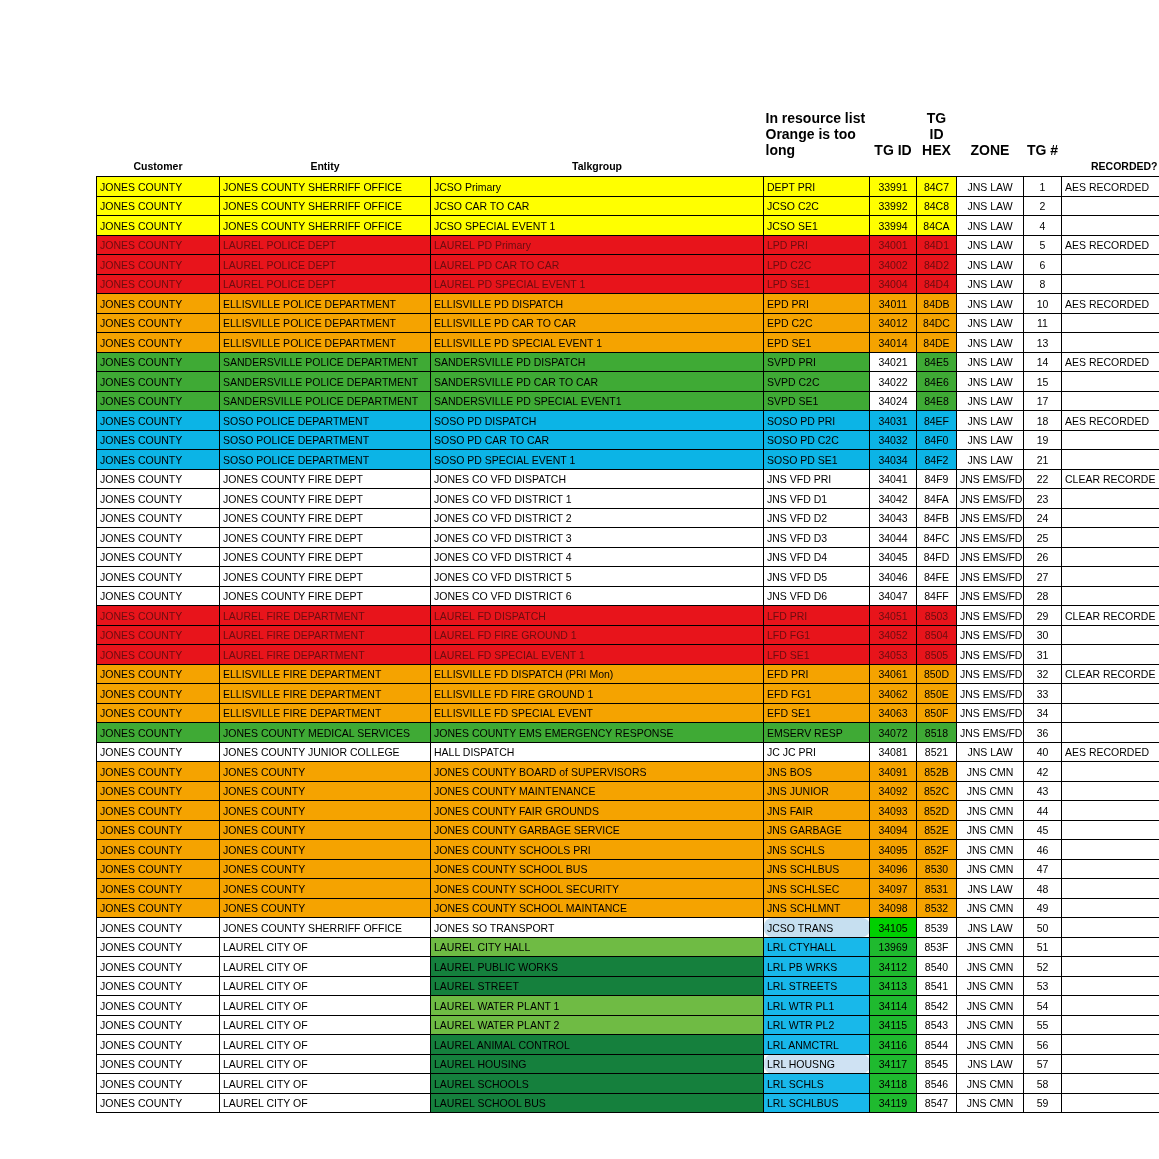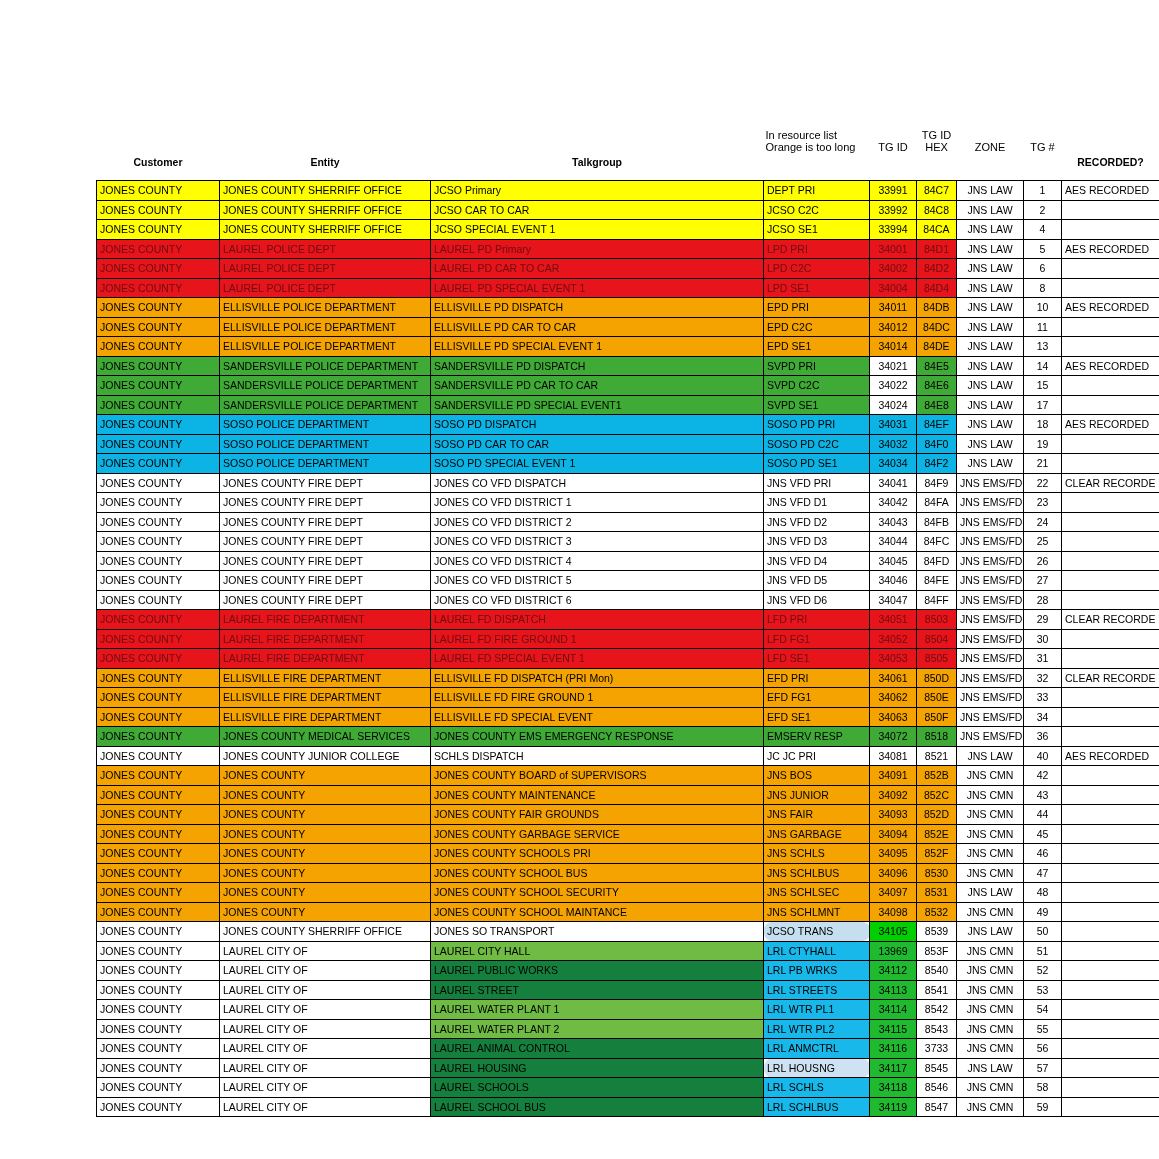--- a/index.html
+++ b/index.html
@@ -33,36 +33,36 @@
   table.grid col.c-tgid     { width: 47px; }
   table.grid col.c-tghex    { width: 40px; }
   table.grid col.c-zone     { width: 67px; }
   table.grid col.c-tgnum    { width: 38px; }
   table.grid col.c-rec      { width: 98px; }
 
   
   tr.hdr-top td {
     border: none;
     padding: 0 2px 1px 2px;
-    font-weight: normal;
-    font-size: 11px;
+    font-weight: bold;
+    font-size: 14px;
     vertical-align: bottom;
     line-height: 1.15;
     height: 44px;
   }
   tr.hdr-labels td {
     border: none;
-    padding: 1px 2px 12px 2px;
+    padding: 1px 2px 4px 2px;
     font-weight: bold;
     font-size: 10.5px;
     vertical-align: bottom;
     text-align: center;
     white-space: nowrap;
   }
-  tr.hdr-labels td.right { }
+  tr.hdr-labels td.right { text-align: right; }
 
   tbody.body-rows td {
     border: 1px solid #000000;
     height: 18.5px;
     padding: 0 3px;
     white-space: nowrap;
     overflow: hidden;
     line-height: 18px;
     font-size: 10.5px;
   }
@@ -446,21 +446,21 @@
           <td class="bg-green">EMSERV RESP</td>
           <td class="center bg-green">34072</td>
           <td class="center bg-green">8518</td>
           <td class="center bg-white">JNS EMS/FD</td>
           <td class="center bg-white">36</td>
           <td class="bg-white"></td>
         </tr>
         <tr>
           <td class="bg-white">JONES COUNTY</td>
           <td class="bg-white">JONES COUNTY JUNIOR COLLEGE</td>
-          <td class="bg-white">SCHLS DISPATCH</td>
+          <td class="bg-white">HALL DISPATCH</td>
           <td class="bg-white">JC JC PRI</td>
           <td class="center bg-white">34081</td>
           <td class="center bg-white">8521</td>
           <td class="center bg-white">JNS LAW</td>
           <td class="center bg-white">40</td>
           <td class="bg-white">AES RECORDED</td>
         </tr>
         <tr>
           <td class="bg-orange">JONES COUNTY</td>
           <td class="bg-orange">JONES COUNTY</td>
@@ -614,21 +614,21 @@
           <td class="center bg-white">JNS CMN</td>
           <td class="center bg-white">55</td>
           <td class="bg-white"></td>
         </tr>
         <tr>
           <td class="bg-white">JONES COUNTY</td>
           <td class="bg-white">LAUREL CITY OF</td>
           <td class="bg-tan">LAUREL ANIMAL CONTROL</td>
           <td class="bg-cyanmid">LRL ANMCTRL</td>
           <td class="center bg-greenmid">34116</td>
-          <td class="center bg-white">3733</td>
+          <td class="center bg-white">8544</td>
           <td class="center bg-white">JNS CMN</td>
           <td class="center bg-white">56</td>
           <td class="bg-white"></td>
         </tr>
         <tr>
           <td class="bg-white">JONES COUNTY</td>
           <td class="bg-white">LAUREL CITY OF</td>
           <td class="bg-tan">LAUREL HOUSING</td>
           <td class="bg-bluelt">LRL HOUSNG</td>
           <td class="center bg-greenmid">34117</td>

